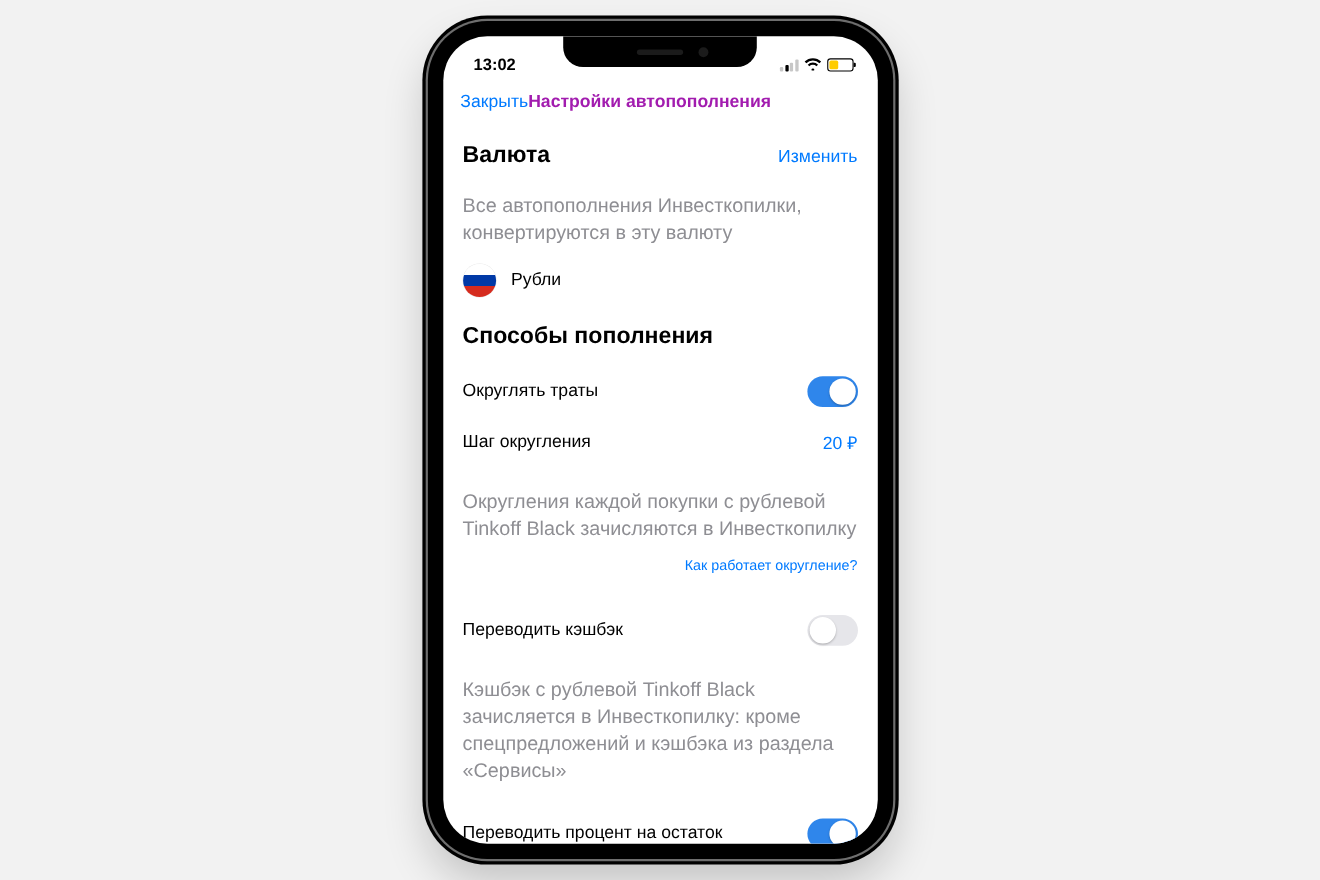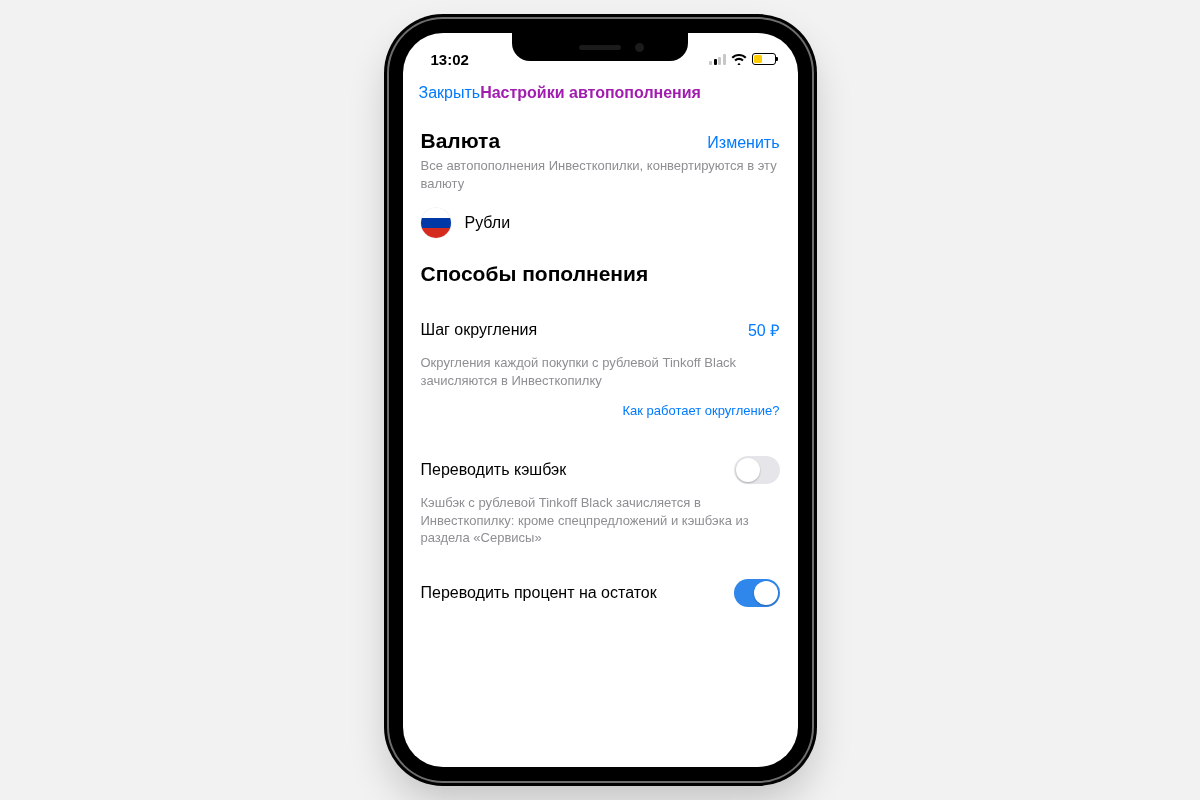--- a/index.html
+++ b/index.html
@@ -82,21 +82,21 @@
     .nav-title { color: #a21caf; font-size: 16px; font-weight: 600; }
     .content {
       padding: 8px 18px 0 18px;
       flex: 1;
       overflow: hidden;
       color: #000;
     }
     .section-head { display: flex; justify-content: space-between; align-items: baseline; margin-top: 8px;}
     .h-currency { font-size: 21px; font-weight: 700; }
     .link { color: #007aff; font-size: 16px; }
-    .muted { color: #8e8e93; font-size: 13px; line-height: 1.35; margin-top: 4px;}
+    .muted { color: #8e8e93; font-size: 18px; line-height: 1.35; margin-top: 22px;}
     .currency-row { display: flex; align-items: center; gap: 14px; margin-top: 16px; margin-bottom: 24px;}
     .flag {
       width: 30px; height: 30px; border-radius: 50%;
       background: linear-gradient(to bottom, #fff 0 33.3%, #0039a6 33.3% 66.6%, #d52b1e 66.6% 100%);
       box-shadow: 0 0 0 0.5px rgba(0,0,0,0.1);
     }
     .currency-name { font-size: 16px; }
     .h-methods { font-size: 21px; font-weight: 700; margin-bottom: 18px;}
     .row {
       display: flex; justify-content: space-between; align-items: center;
@@ -163,26 +163,32 @@
       </div>
       <div class="muted">Все автопополнения Инвесткопилки, конвертируются в эту валюту</div>
 
       <div class="currency-row">
         <span class="flag"></span>
         <span class="currency-name">Рубли</span>
       </div>
 
       <div class="h-methods">Способы пополнения</div>
 
+      <div class="row">
+        <span class="row-label">Округлять траты</span>
+        <span class="toggle on">
+            <span class="knob"></span>
+          </span>
+      </div>
 
       <div class="spacer-sm"></div>
 
       <div class="row">
         <span class="row-label">Шаг округления</span>
-        <span class="row-value">50 ₽</span>
+        <span class="row-value">20 ₽</span>
       </div>
 
       <div class="muted">Округления каждой покупки с рублевой Tinkoff Black зачисляются в Инвесткопилку</div>
 
       <a class="help-link">Как работает округление?</a>
 
       <div class="spacer-lg"></div>
 
       <div class="row">
         <span class="row-label">Переводить кэшбэк</span>

